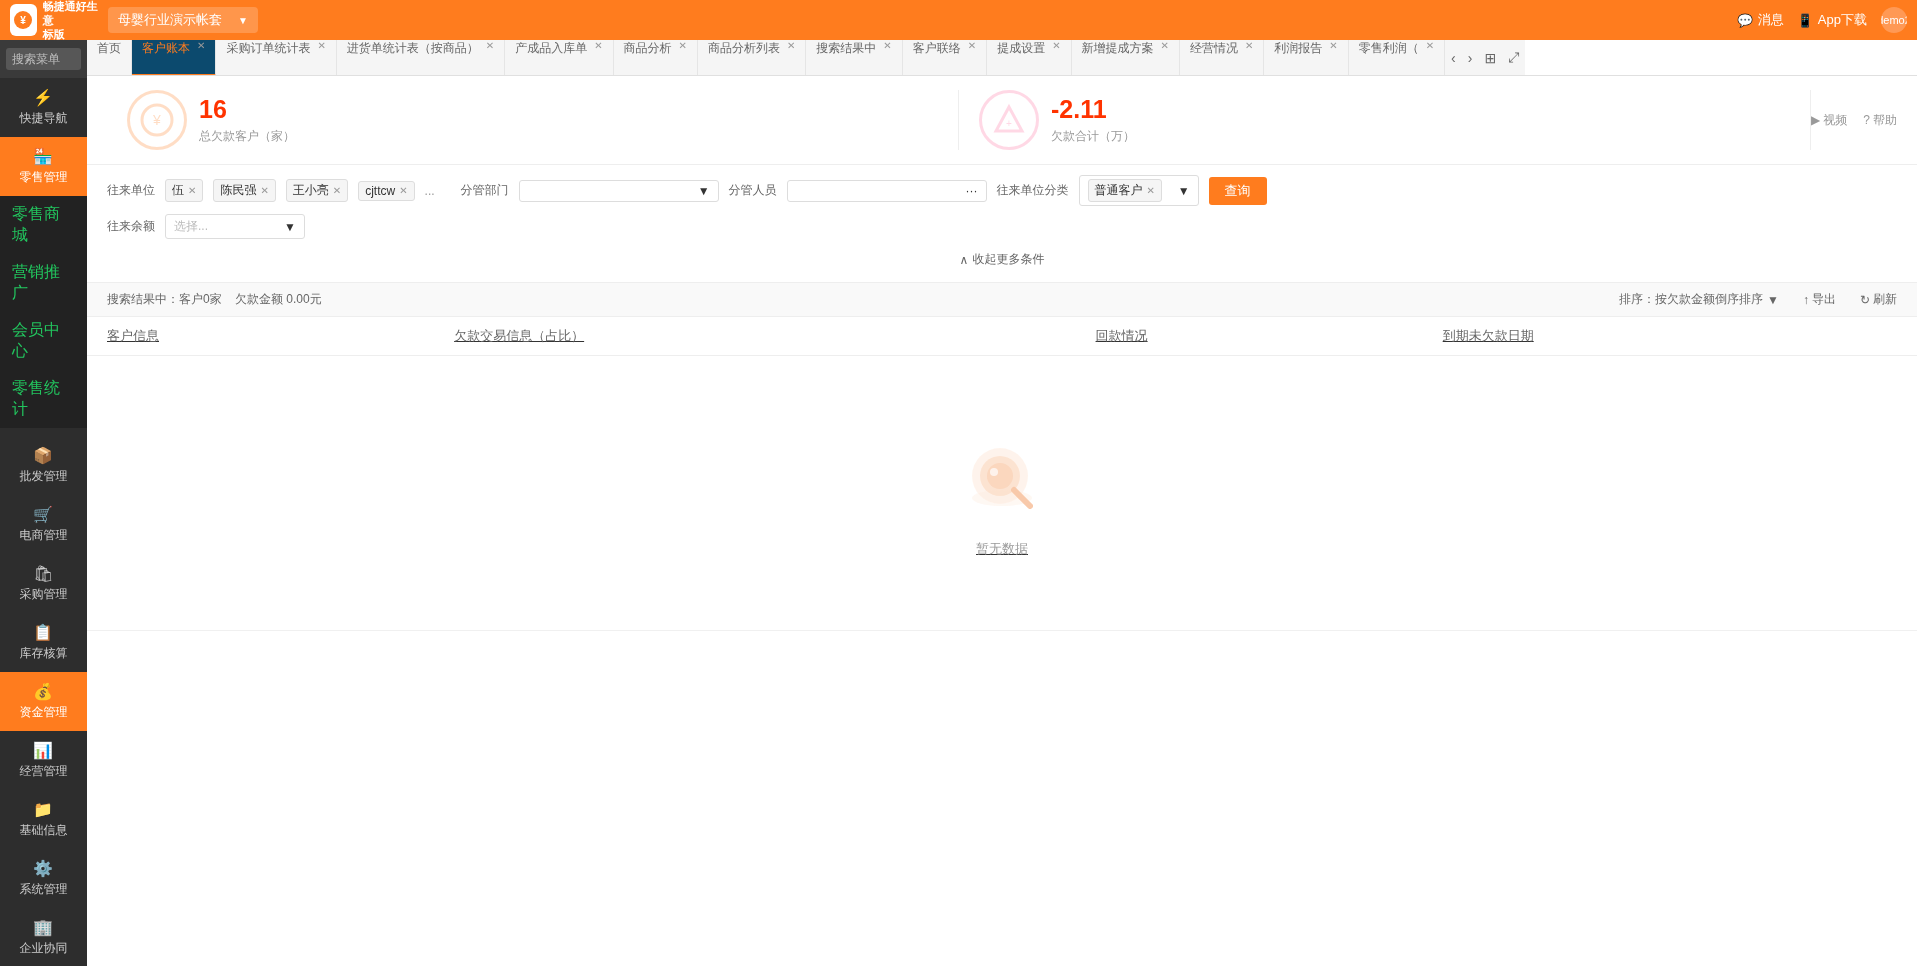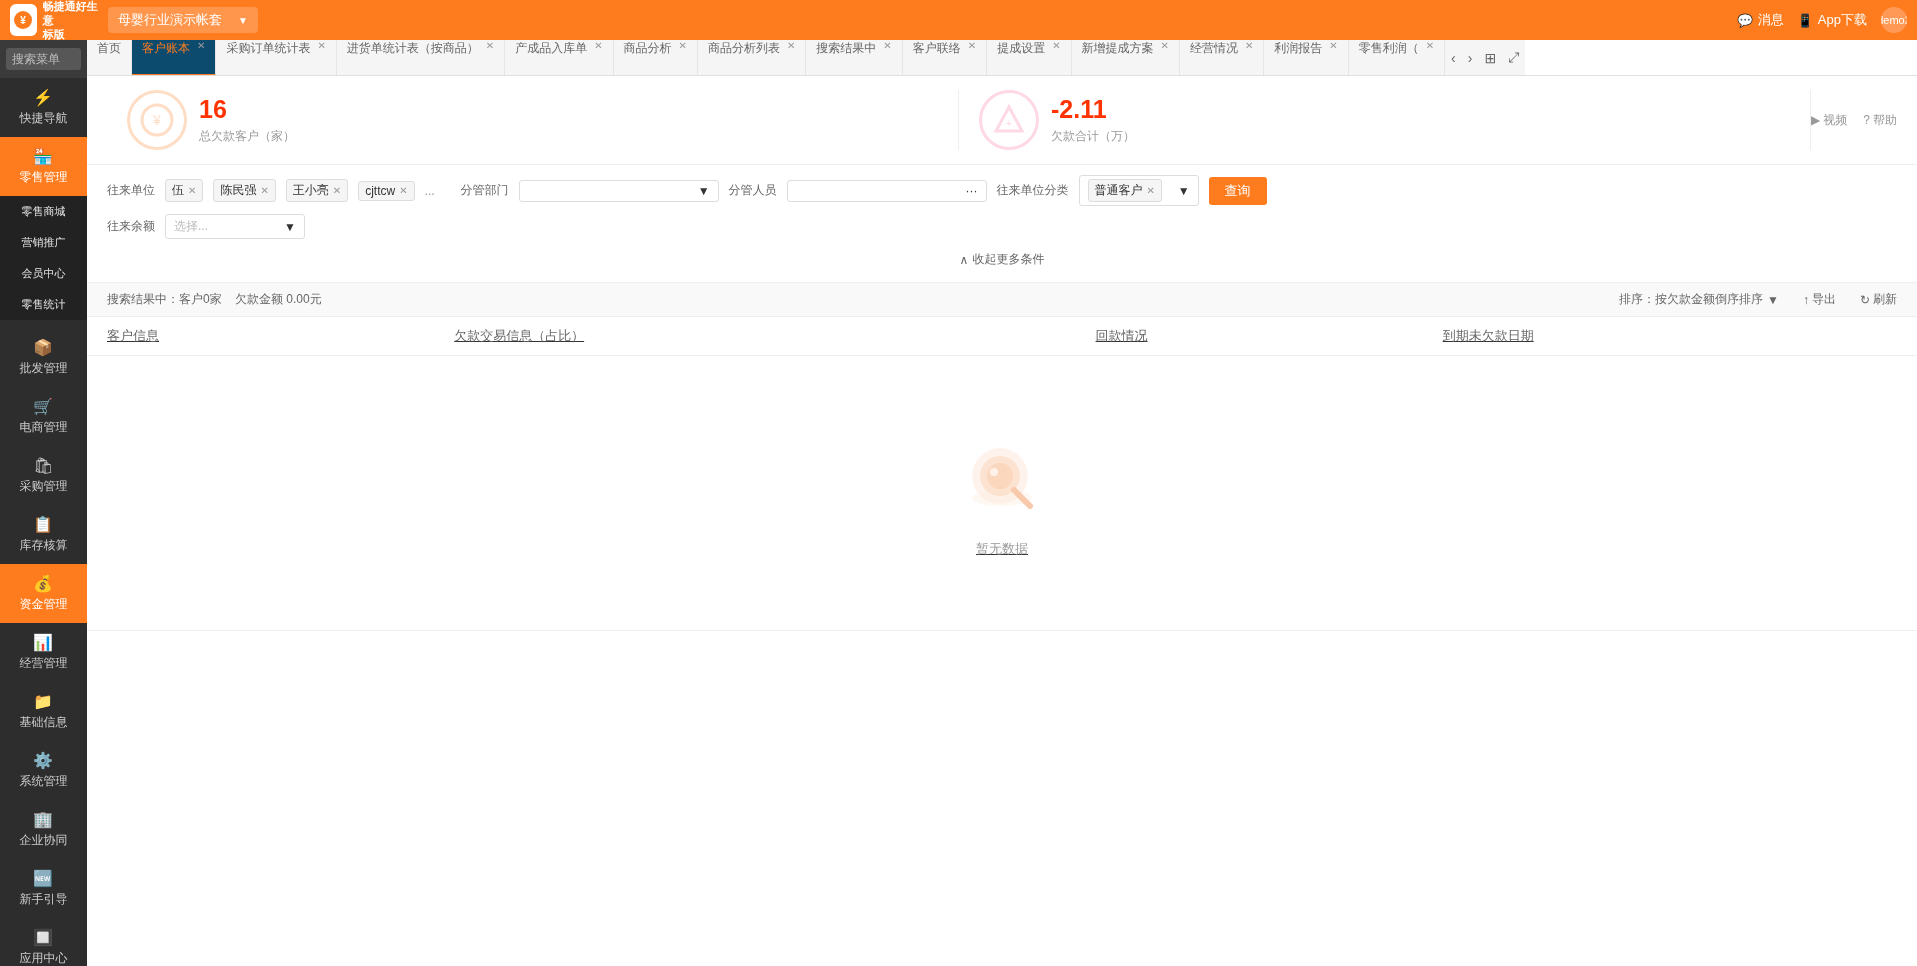--- a/index.html
+++ b/index.html
@@ -27,21 +27,21 @@
     
     .sidebar-search { padding: 8px 6px; background: #3a3a3a; }
     .sidebar-search input { width: 100%; background: rgba(255,255,255,0.15); border: none; border-radius: 3px; padding: 4px 6px; color: #fff; font-size: 12px; outline: none; }
     .sidebar-search input::placeholder { color: rgba(255,255,255,0.6); }
     .sidebar-nav-item { display: flex; flex-direction: column; align-items: center; justify-content: center; padding: 10px 4px; cursor: pointer; color: #ccc; font-size: 12px; gap: 3px; text-align: center; }
     .sidebar-nav-item.active { background: #ff7c1e; color: #fff; }
     .sidebar-nav-item.has-sub { position: relative; }
     .sidebar-icon { font-size: 16px; }
     .sidebar-divider { height: 1px; background: #444; margin: 4px 0; }
     .sidebar-sub { background: #222; }
-    .sidebar-sub-item { padding: 8px 12px; color: #e5e5e5; font-size: 11px; cursor: pointer; text-align: center; }
+    .sidebar-sub-item { padding: 8px 12px; color: #22c55e; font-size: 16px; cursor: pointer; }
 
     
     .tab-item { display: flex; align-items: flex-start; padding: 0 10px; height: 36px; border-right: 1px solid #e5e5e5; white-space: nowrap; cursor: pointer; font-size: 12px; color: #666; background: #f5f5f5; gap: 5px; flex-shrink: 0; }
     .tab-item.active { background: #0c4a6e; color: #ff7c1e; border-bottom: 2px solid #ff7c1e; }
     .tab-item .tab-close { color: #999; font-size: 10px; margin-left: 2px; }
     .tab-nav-btn { padding: 0 6px; height: 36px; display: flex; align-items: center; background: #f5f5f5; border: none; cursor: pointer; color: #666; font-size: 14px; flex-shrink: 0; }
 
     
     .summary-section { display: flex; padding: 14px 20px; background: #fff; border-bottom: 1px solid #eee; align-items: center; }
     .summary-card { flex: 1; display: flex; align-items: center; gap: 12px; padding: 0 20px; border-right: 1px solid #eee; }

